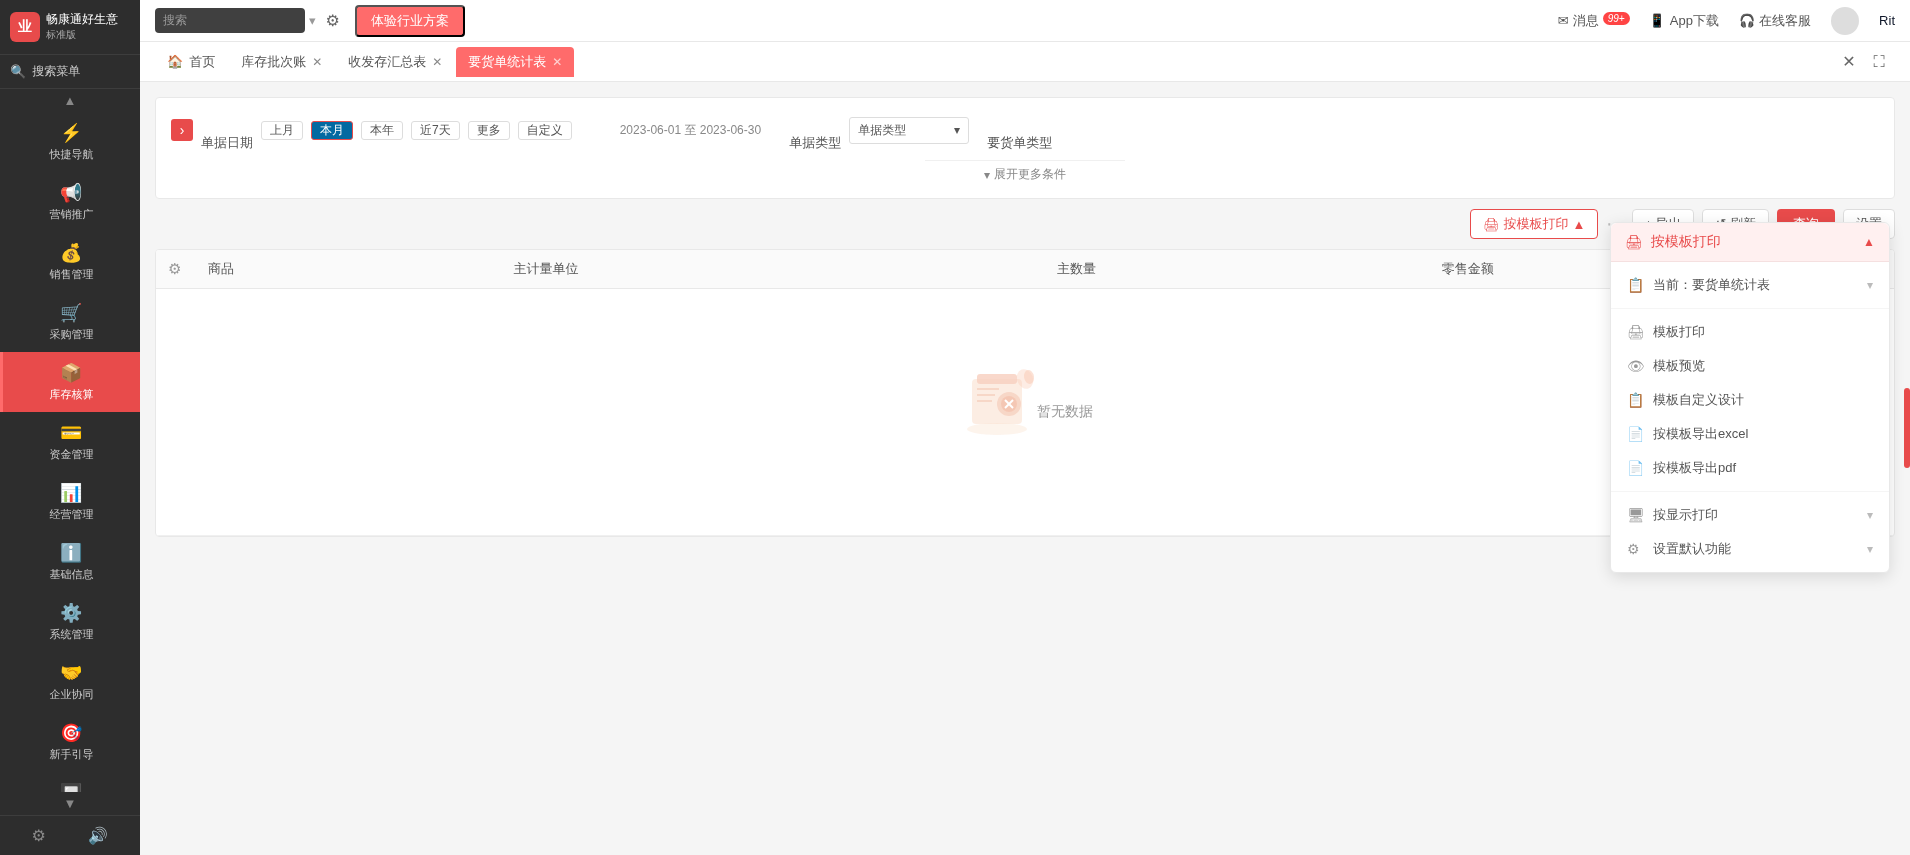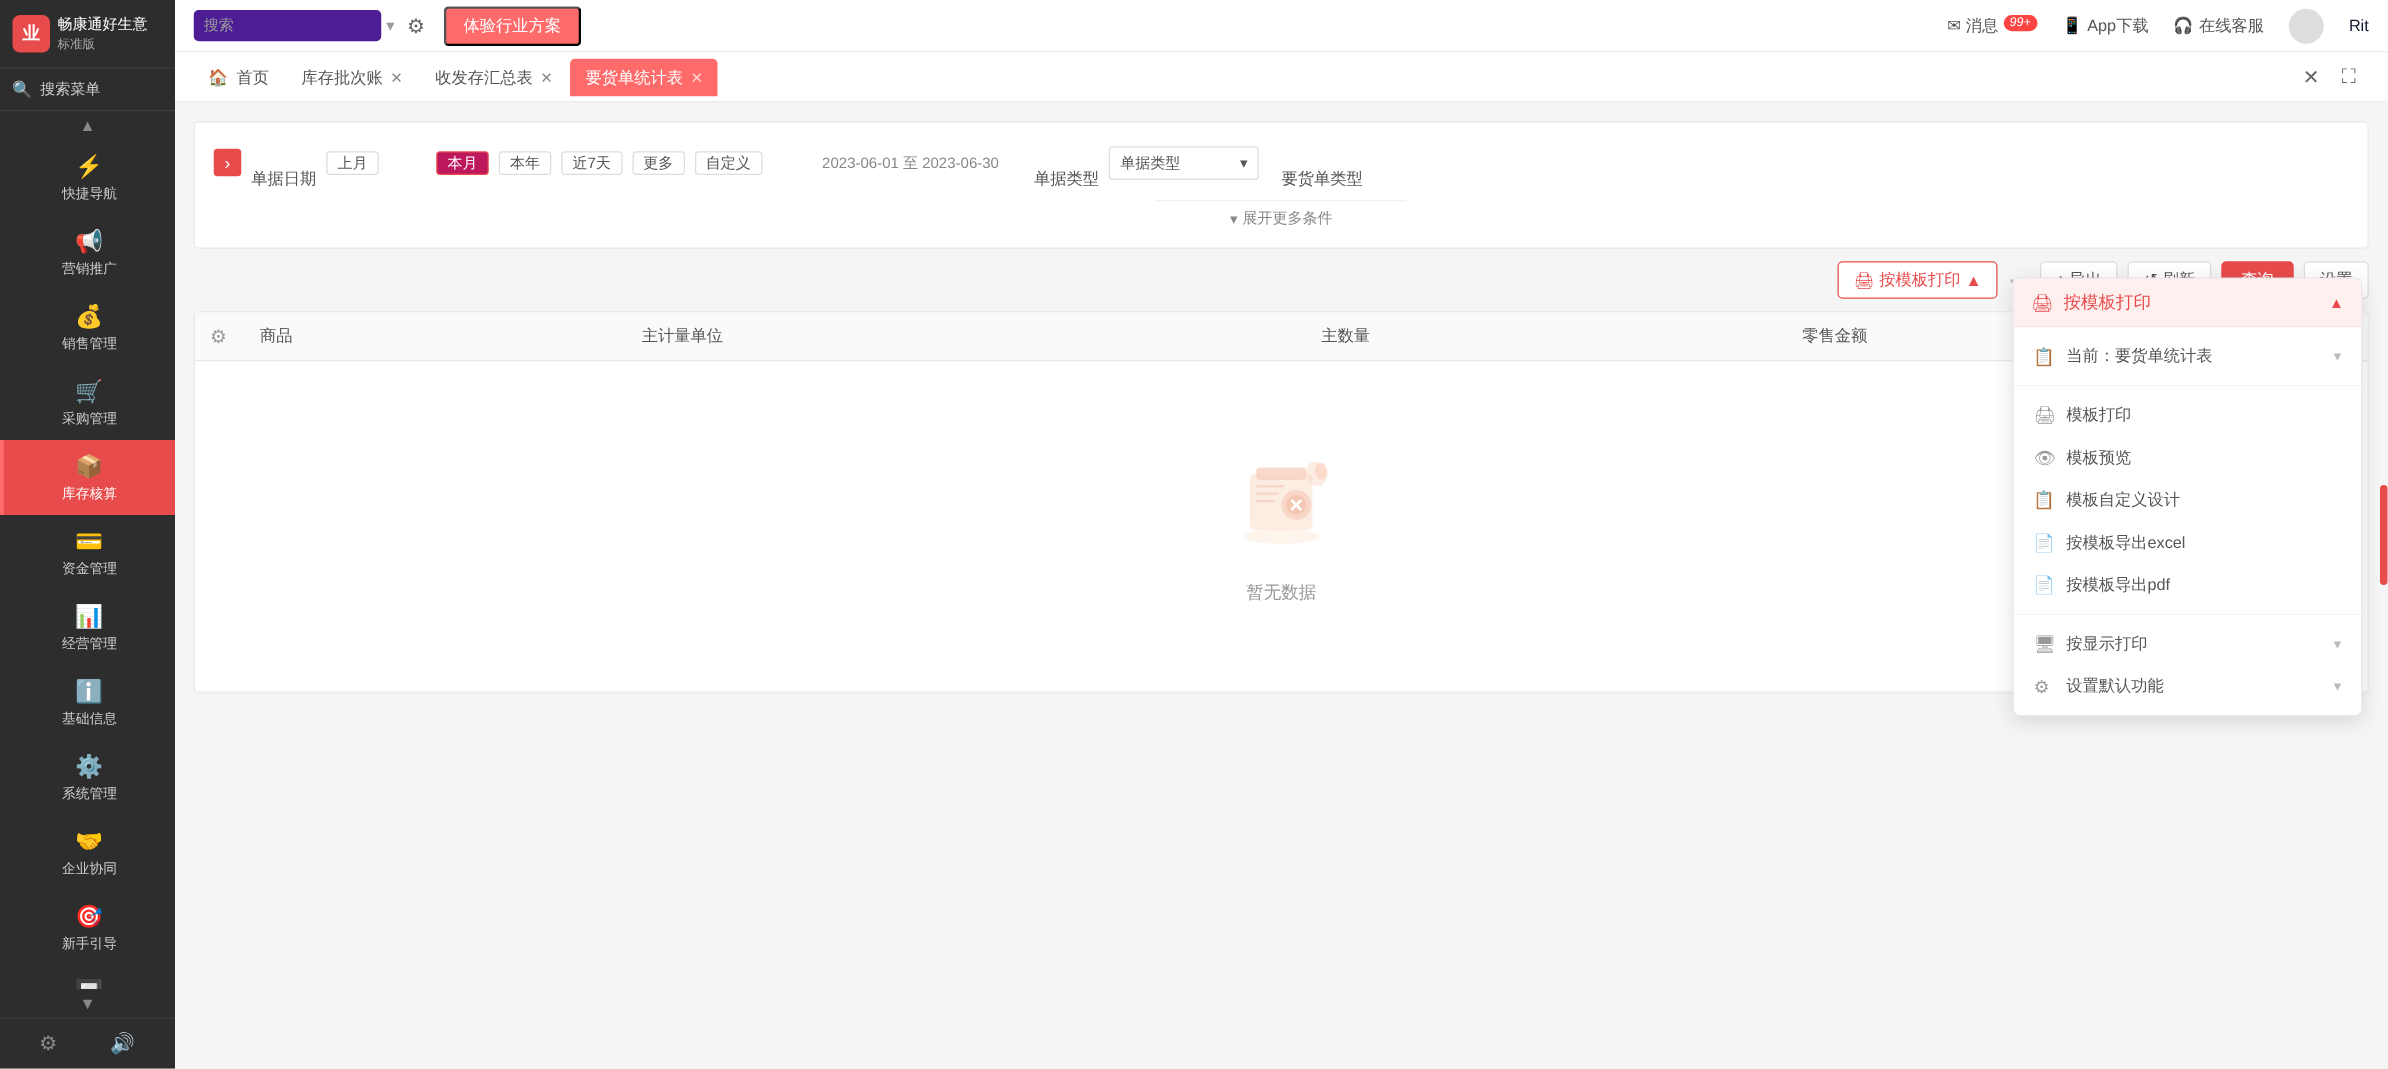--- a/index.html
+++ b/index.html
@@ -97,21 +97,21 @@
     .topbar {
       background: white;
       display: flex;
       align-items: center;
       padding: 0 15px;
       height: 42px;
       border-bottom: 1px solid #e8e8e8;
       flex-shrink: 0;
     }
     .topbar-search {
-      background: #4c1d95;
+      background: #404040;
       border-radius: 4px;
       display: flex;
       align-items: center;
       padding: 4px 8px;
       width: 150px;
       color: #999;
       font-size: 12px;
     }
     .topbar-dropdown {
       margin-left: 4px;
@@ -240,21 +240,21 @@
     .filter-label { color: #555; font-size: 13px; white-space: nowrap; margin-top: 26px; }
     .date-btn {
       padding: 0 8px;
       border: 1px solid #ddd;
       border-radius: 3px;
       cursor: pointer;
       font-size: 12px;
       color: #555;
       background: white;
     }
-    .date-btn.active { background: #be185d; color: white; border-color: #e84b4b; margin-left: 38px; }
+    .date-btn.active { background: #0369a1; color: white; border-color: #e84b4b; }
     .date-range { color: #888; font-size: 12px; margin-left: 40px; }
     .filter-select {
       padding: 4px 8px;
       border: 1px solid #ddd;
       border-radius: 3px;
       font-size: 12px;
       color: #555;
       background: white;
       cursor: pointer;
       min-width: 120px;
@@ -339,21 +339,20 @@
       padding: 10px 12px;
       border-bottom: 1px solid #f0f0f0;
       color: #555;
       font-size: 13px;
     }
     .table-gear { color: #999; cursor: pointer; font-size: 15px; }
 
     
     .empty-state {
       display: flex;
-      flex-direction: column;
       align-items: center;
       justify-content: center;
       padding: 60px 20px;
       color: #999;
       font-size: 14px;
     }
     .empty-icon {
       font-size: 60px;
       margin-bottom: 12px;
       opacity: 0.5;

